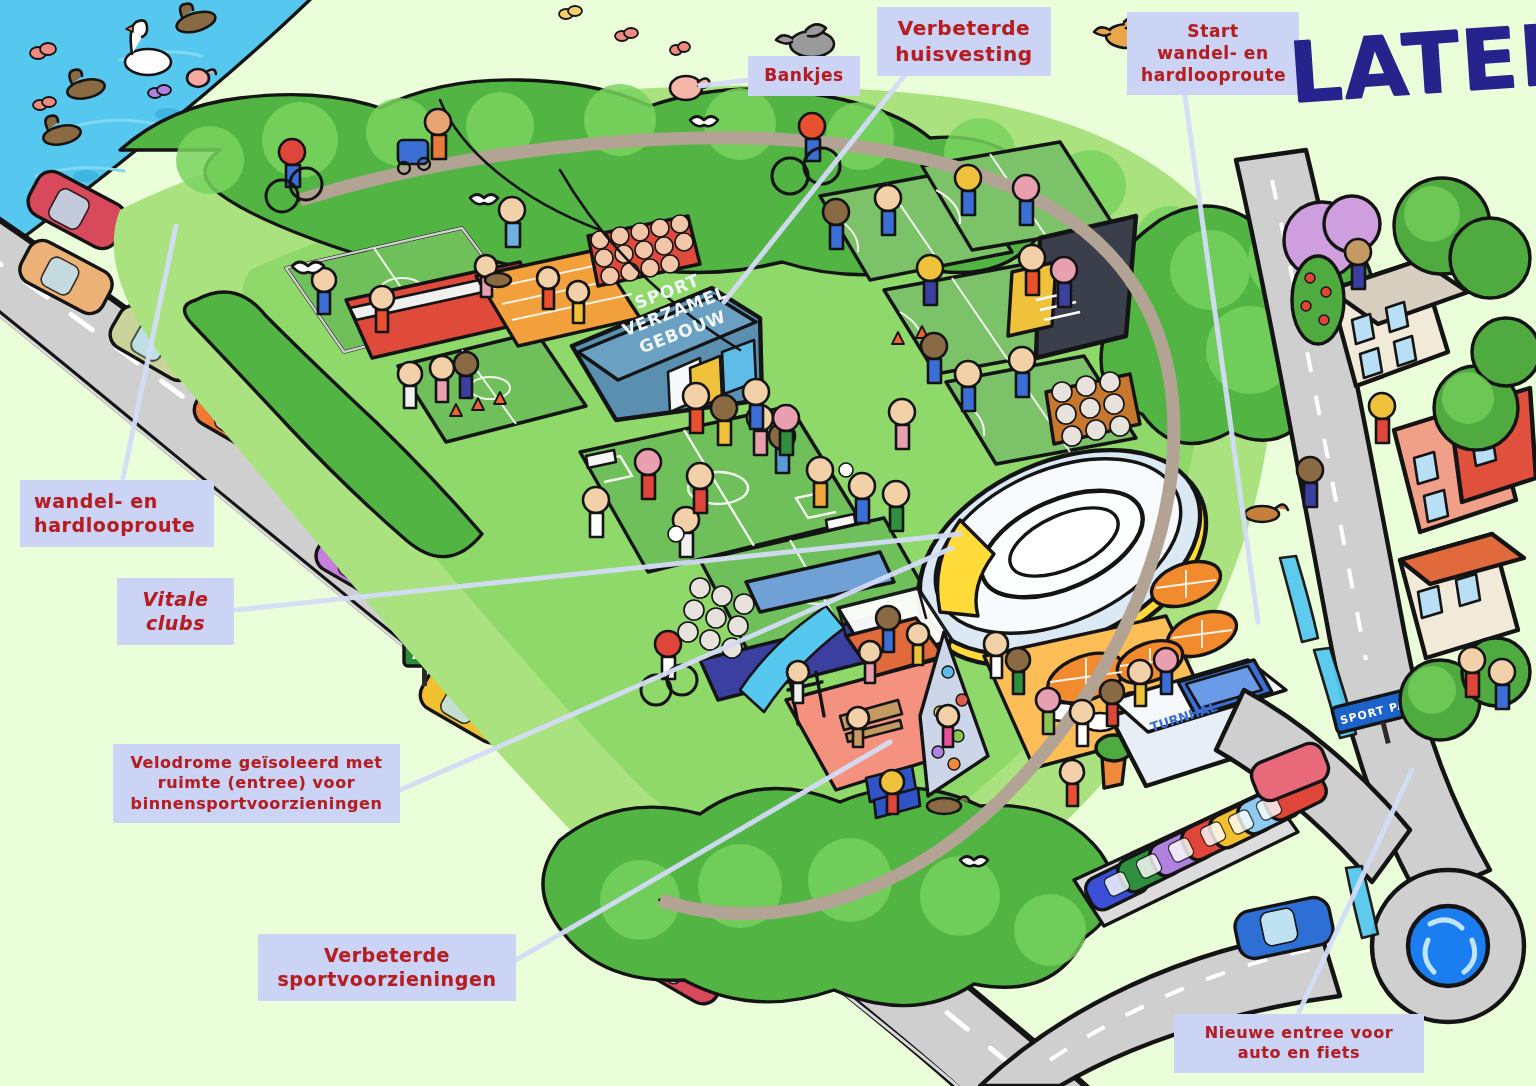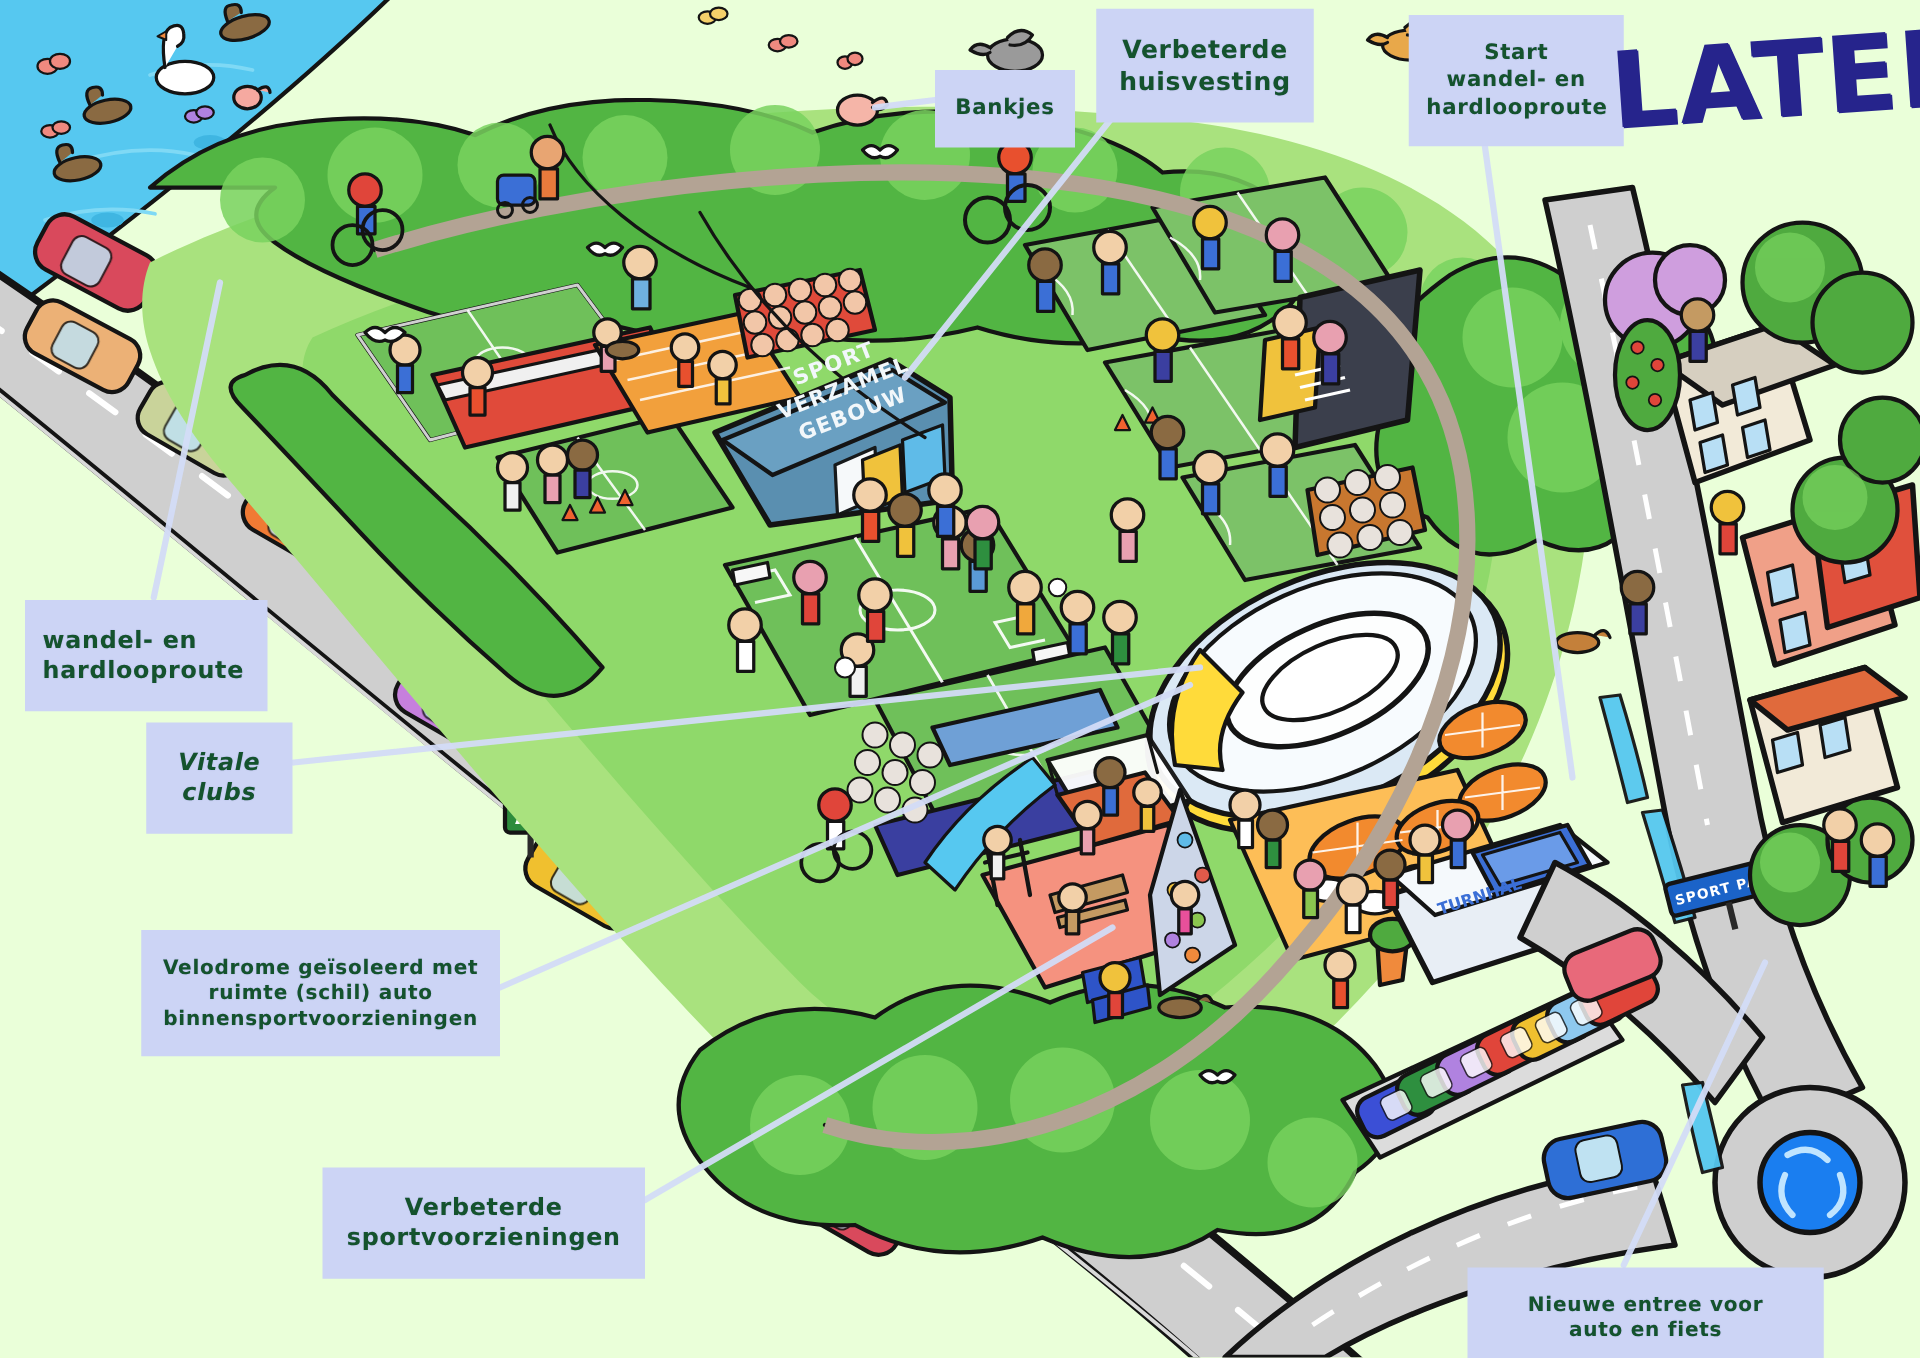--- a/index.html
+++ b/index.html
@@ -9,40 +9,40 @@
     background:#eaffd9;
     font-family:"DejaVu Sans", sans-serif;
   }
   #stage{position:relative;width:1536px;height:1086px;background:#eaffd9;}
   #art{position:absolute;inset:0;width:1536px;height:1086px;}
 
   
   .callout{
     position:absolute;
     background:#ccd4f5;
-    color:#14532d;
+    color:#b91c1c;
     font-family:"DejaVu Sans", sans-serif;
     font-weight:700;
     letter-spacing:.6px;
     line-height:1.28;
-    padding:20px 14px;
+    padding:9px 14px;
     box-sizing:border-box;
     text-align:center;
     white-space:pre-line;
     z-index:40;
     text-shadow:0 0 1px rgba(38,36,140,.25);
   }
   .c-bankjes{left:748px;top:56px;width:112px;font-size:17px;}
   .c-huisvesting{left:877px;top:7px;width:174px;font-size:20px;}
   .c-start{left:1095px;top:12px;width:172px;font-size:17px;margin-left:32px;}
   .c-wandel{left:20px;top:480px;width:194px;font-size:19px;text-align:left;}
   .c-vitale{left:117px;top:578px;width:117px;font-size:19px;font-style:italic;}
   .c-velodrome{left:113px;top:744px;width:287px;font-size:16px;}
   .c-individuele{left:258px;top:934px;width:258px;font-size:19px;}
-  .c-entree{left:1174px;top:1014px;width:285px;font-size:16px;}
+  .c-entree{left:1174px;top:1014px;width:250px;font-size:16px;}
 
   .title-later{
     position:absolute;left:1288px;top:14px;
     font-family:"DejaVu Sans", sans-serif;
     font-weight:700;font-size:84px;color:#26248c;
     letter-spacing:1px;z-index:45;
     transform:rotate(-4deg);
     text-shadow:1px 1px 0 #26248c;
   }
   .sr{position:absolute;width:1px;height:1px;overflow:hidden;clip:rect(0,0,0,0);}
@@ -944,21 +944,21 @@
 wandel- en
 hardlooproute</div>
 
   <div class="callout c-wandel">wandel- en
 hardlooproute</div>
 
   <div class="callout c-vitale">Vitale
 clubs</div>
 
   <div class="callout c-velodrome">Velodrome geïsoleerd met
-ruimte (schil) auto
+ruimte (entree) voor
 binnensportvoorzieningen</div>
 
   <div class="callout c-individuele">Verbeterde
 sportvoorzieningen</div>
 
   <div class="callout c-entree">Nieuwe entree voor
 auto en fiets</div>
 
   <div style="position:absolute;left:600px;top:280px;width:150px;z-index:30;
               transform:rotate(-21deg);color:#f2f7fa;font-family:'DejaVu Sans',sans-serif;

